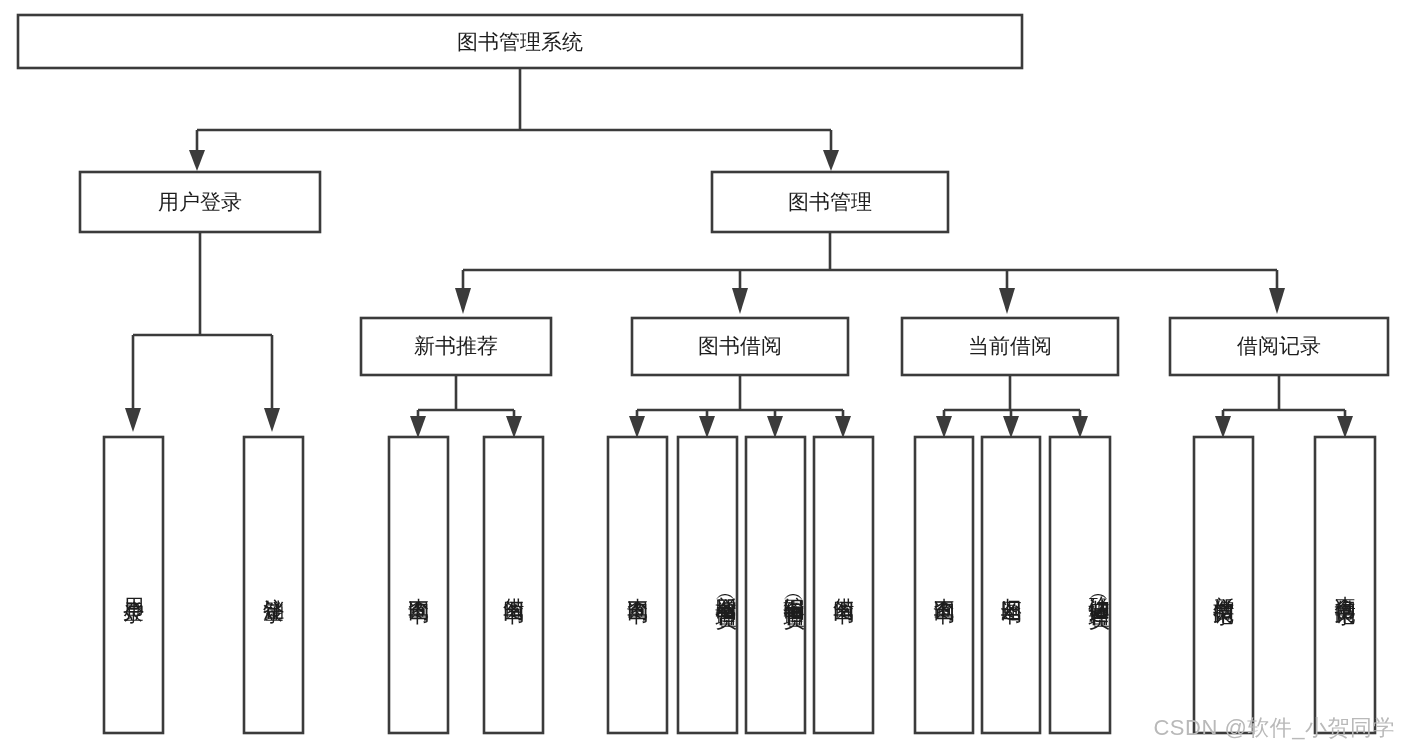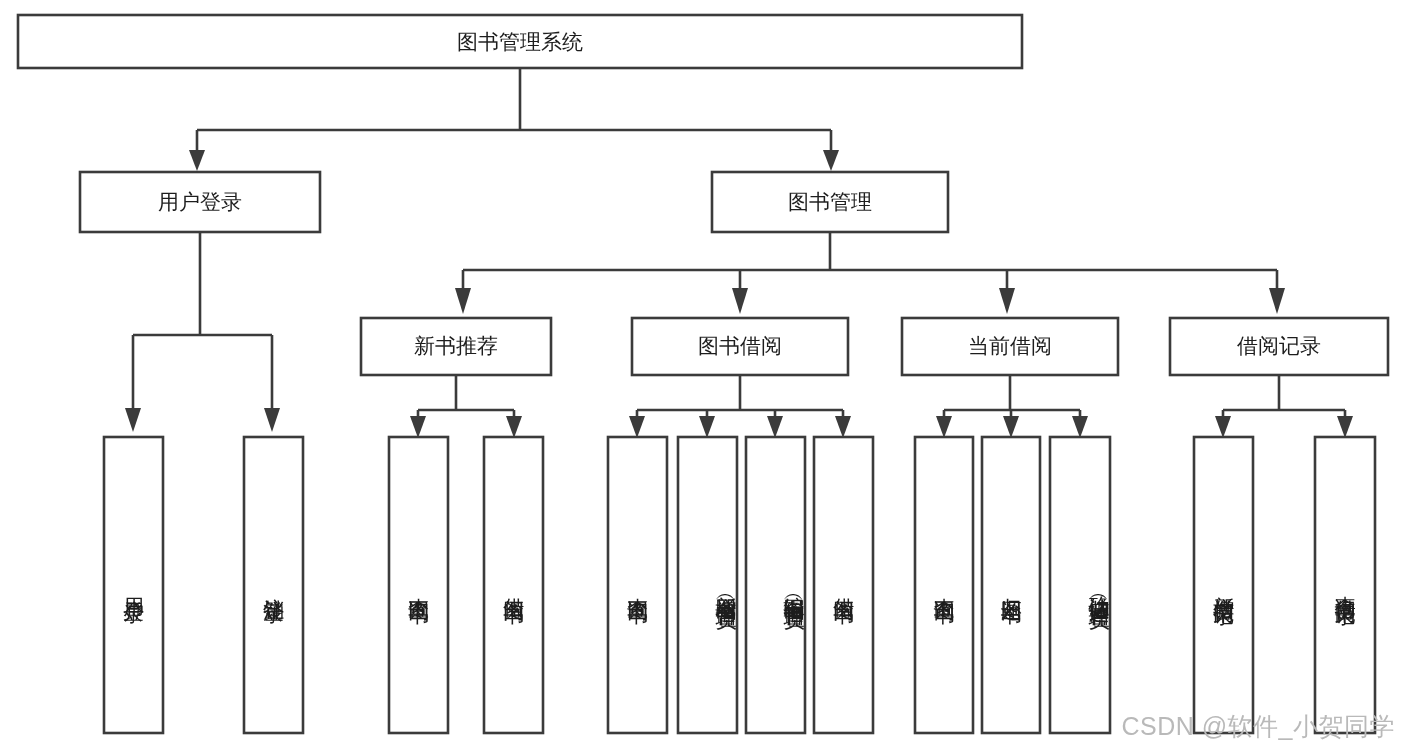--- a/index.html
+++ b/index.html
@@ -60,21 +60,21 @@
     letter-spacing: 2px;
     text-align: center;
     white-space: nowrap;
     user-select: none;
   }
   .watermark {
     position: absolute;
     right: 10px;
     bottom: 4px;
     font-family: "Liberation Sans", "DejaVu Sans", sans-serif;
-    font-size: 25px;
+    font-size: 22px;
     color: #b9b9b9;
     letter-spacing: 0.5px;
     white-space: nowrap;
     user-select: none;
   }
 </style>
 </head>
 <body>
 
 <div id="diagram-root">

